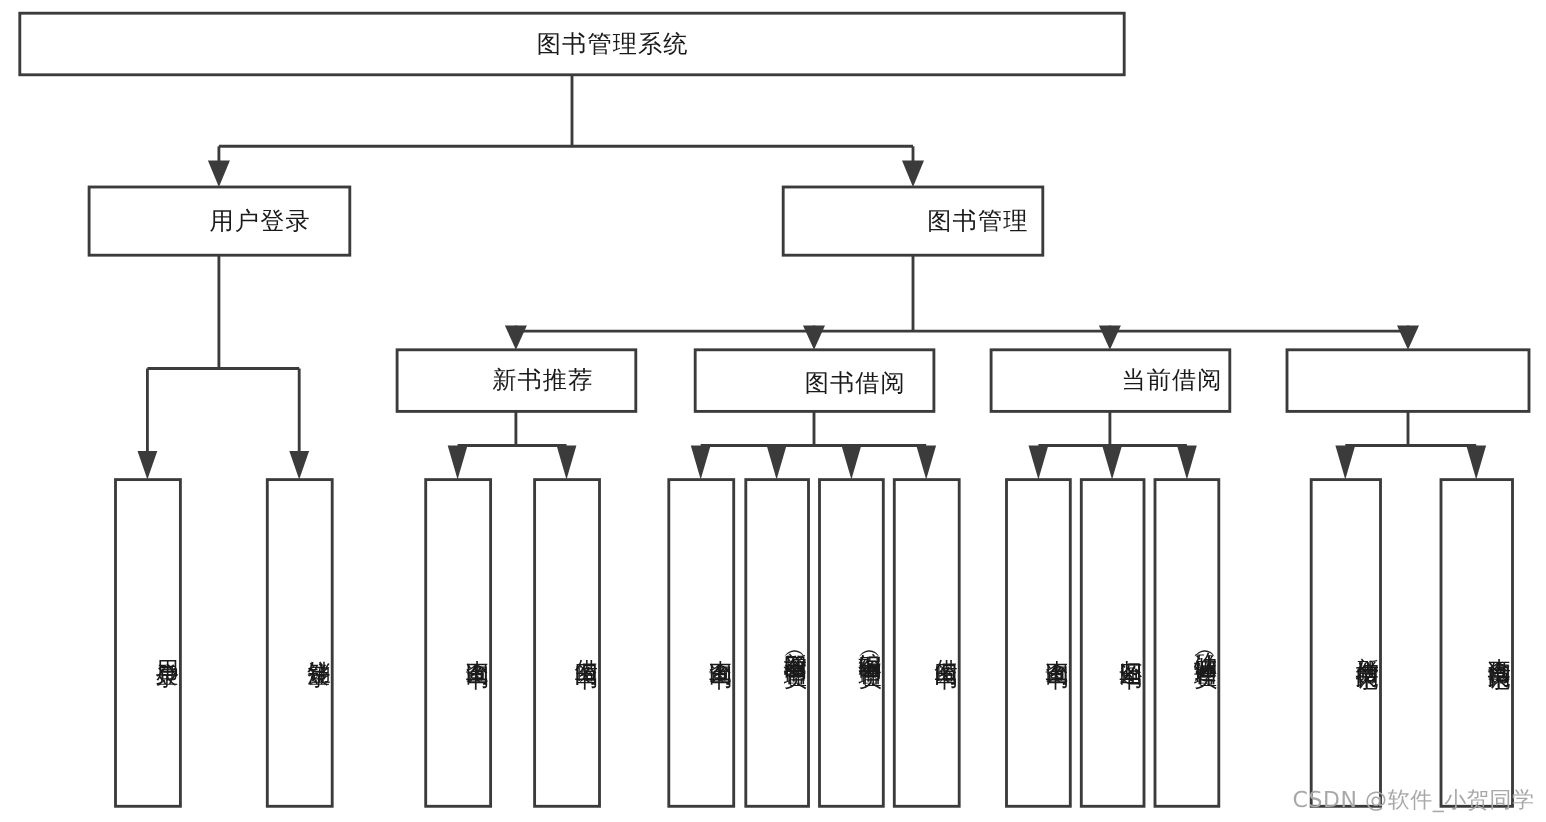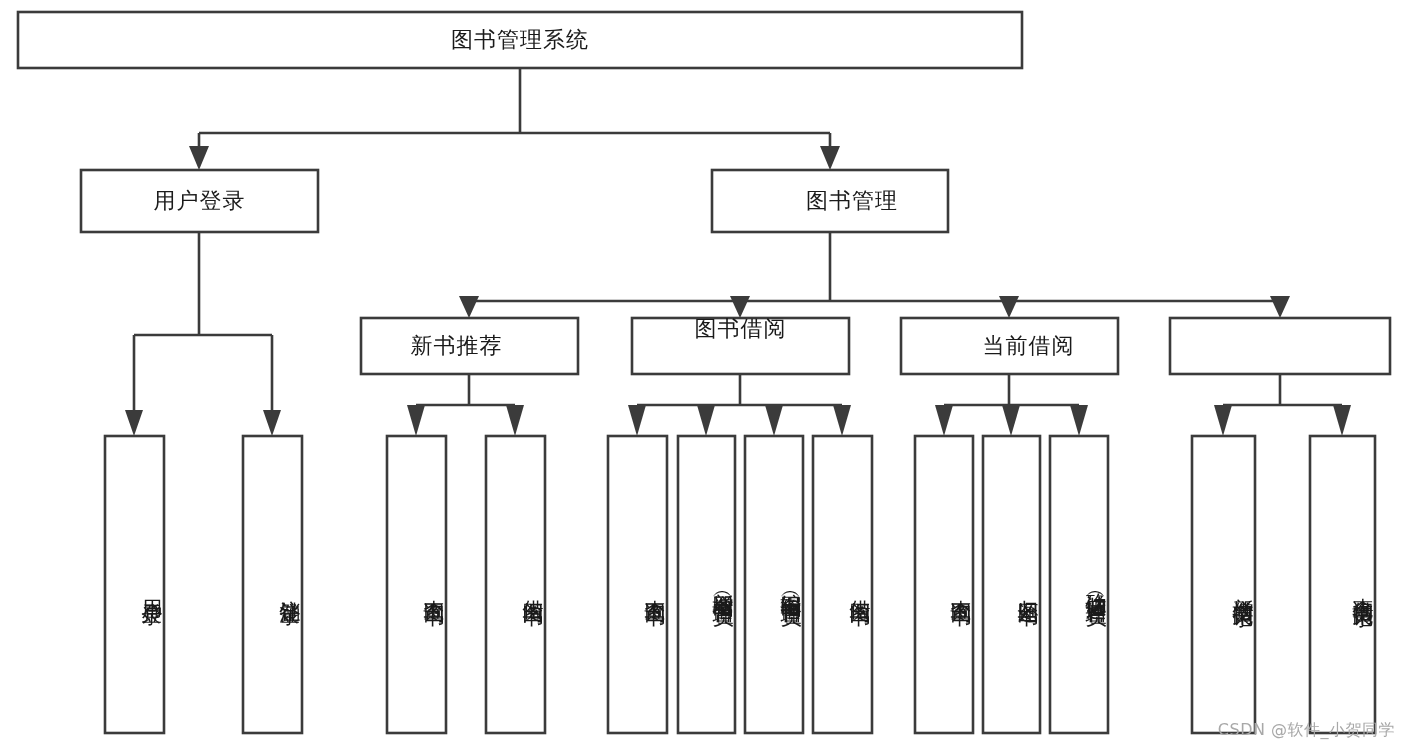--- a/index.html
+++ b/index.html
@@ -60,26 +60,27 @@
     position: absolute;
     display: flex;
     align-items: center;
     justify-content: center;
     font-size: 22px;
     color: #1a1a1a;
     letter-spacing: 1px;
     white-space: nowrap;
     pointer-events: none;
     font-family: "DejaVu Sans", "Liberation Sans", sans-serif;
+    padding-left: 37px;
   }
   .watermark {
     position: absolute;
     right: 10px;
     bottom: 6px;
-    font-size: 16px;
+    font-size: 20px;
     color: #a8a8a8;
     letter-spacing: 0.5px;
     font-family: "DejaVu Sans", "Liberation Sans", sans-serif;
     white-space: nowrap;
     pointer-events: none;
   }
 </style>
 </head>
 <body>
 
@@ -173,21 +174,21 @@
     <rect class="node-box" x="1192" y="436" width="63" height="297"></rect>
     <rect class="node-box" x="1310" y="436" width="65" height="297"></rect>
   </svg>
 
   <div class="hlabel" style="left:18px; top:12px; width:1004px; height:56px;">图书管理系统</div>
 
   <div class="hlabel" style="left:81px; top:170px; width:237px; height:62px;">用户登录</div>
   <div class="hlabel" style="left:712px; top:170px; width:280px; height:62px;">图书管理</div>
 
   <div class="hlabel" style="left:348px; top:318px; width:217px; height:56px;">新书推荐</div>
-  <div class="hlabel" style="left:632px; top:301px; width:217px; height:56px;">图书借阅</div>
+  <div class="hlabel" style="left:632px; top:320px; width:217px; height:56px;">图书借阅</div>
   <div class="hlabel" style="left:901px; top:318px; width:255px; height:56px;">当前借阅</div>
 
   <div class="vlabel-wrap" style="left:105px; top:452px; width:59px; height:270px;">用户登录</div>
   <div class="vlabel-wrap" style="left:243px; top:452px; width:59px; height:270px;">注销登录</div>
   <div class="vlabel-wrap" style="left:387px; top:452px; width:59px; height:270px;">查询图书</div>
   <div class="vlabel-wrap" style="left:486px; top:452px; width:59px; height:270px;">借阅图书</div>
   <div class="vlabel-wrap" style="left:608px; top:452px; width:59px; height:270px;">查询图书</div>
   <div class="vlabel-wrap" style="left:678px; top:442px; width:57px; height:285px;">新增图书（管理员）</div>
   <div class="vlabel-wrap" style="left:745px; top:442px; width:58px; height:285px;">编辑图书（管理员）</div>
   <div class="vlabel-wrap" style="left:813px; top:452px; width:59px; height:270px;">借阅图书</div>

